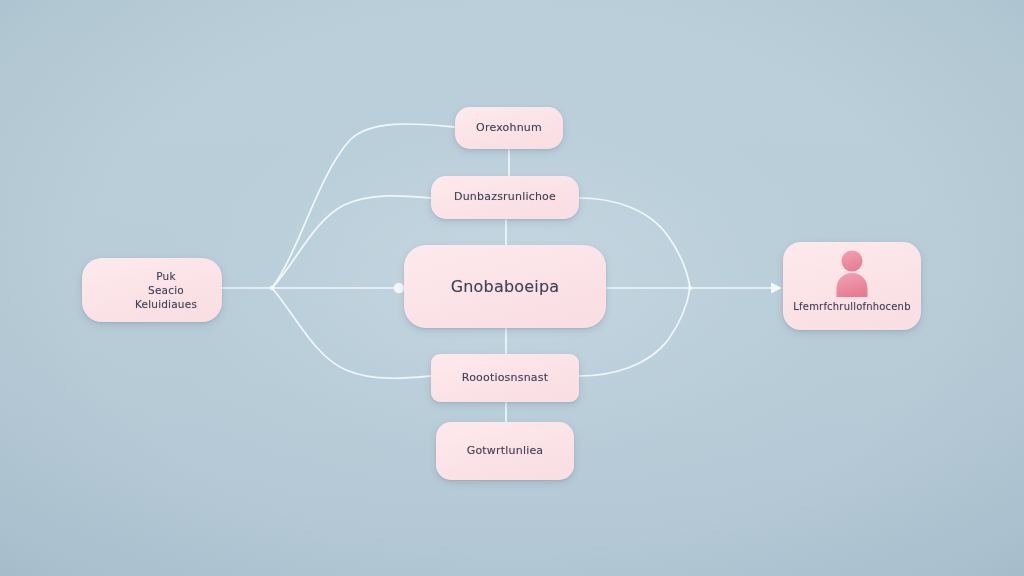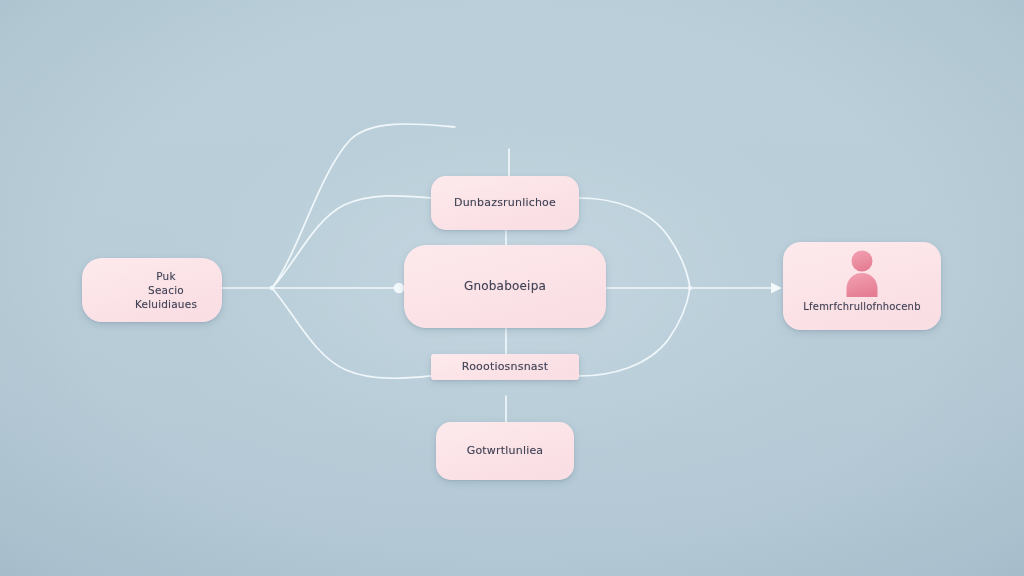--- a/index.html
+++ b/index.html
@@ -67,27 +67,27 @@
     opacity: 0.93;
     text-shadow: 0 0 1px rgba(49,53,74,0.35);
     padding: 0 8px;
   }
 
   
   #node-source   { left: 82px;  top: 258px; width: 140px; height: 64px;  border-radius: 20px; padding-left: 28px; }
   #node-source .node-label { font-size: 10.5px; }
 
   #node-top      { left: 455px; top: 107px; width: 108px; height: 42px;  border-radius: 15px; }
-  #node-second   { left: 431px; top: 176px; width: 148px; height: 54px;  border-radius: 15px; }
+  #node-second   { left: 431px; top: 176px; width: 148px; height: 43px;  border-radius: 15px; }
   #node-center   { left: 404px; top: 245px; width: 202px; height: 83px;  border-radius: 22px; }
-  #node-center .node-label { font-size: 12px; }
-  #node-fourth   { left: 431px; top: 354px; width: 148px; height: 26px;  border-radius: 3px; }
+  #node-center .node-label { font-size: 16px; }
+  #node-fourth   { left: 431px; top: 354px; width: 148px; height: 48px;  border-radius: 9px; }
   #node-fifth    { left: 436px; top: 422px; width: 138px; height: 58px;  border-radius: 15px; }
 
-  #node-target   { left: 783px; top: 242px; width: 158px; height: 88px;  border-radius: 18px;
+  #node-target   { left: 783px; top: 242px; width: 138px; height: 88px;  border-radius: 18px;
                    justify-content: flex-start; padding-top: 6px; }
   #node-target .node-label { font-size: 10px; margin-top: 2px; }
 
   .person-icon {
     width: 40px;
     height: 50px;
     display: block;
     filter: blur(0.3px);
   }
 </style>
@@ -139,20 +139,23 @@
       <path d="M 771,282.5 L 782,288 L 771,293.5 Z" fill="#f6fbfd" opacity="0.95"></path>
       <path d="M 597,283.5 L 606,288 L 597,292.5 Z" fill="#f6fbfd" opacity="0.7"></path>
     </g>
   </svg>
 
   <div class="node" id="node-source">
     <div class="node-label">Puk
 Seacio Keluidiaues</div>
   </div>
 
+  <div class="node" id="node-top">
+    <div class="node-label">Orexohnum</div>
+  </div>
 
   <div class="node" id="node-second">
     <div class="node-label">Dunbazsrunlichoe</div>
   </div>
 
   <div class="node" id="node-center">
     <div class="node-label">Gnobaboeipa</div>
   </div>
 
   <div class="node" id="node-fourth">

